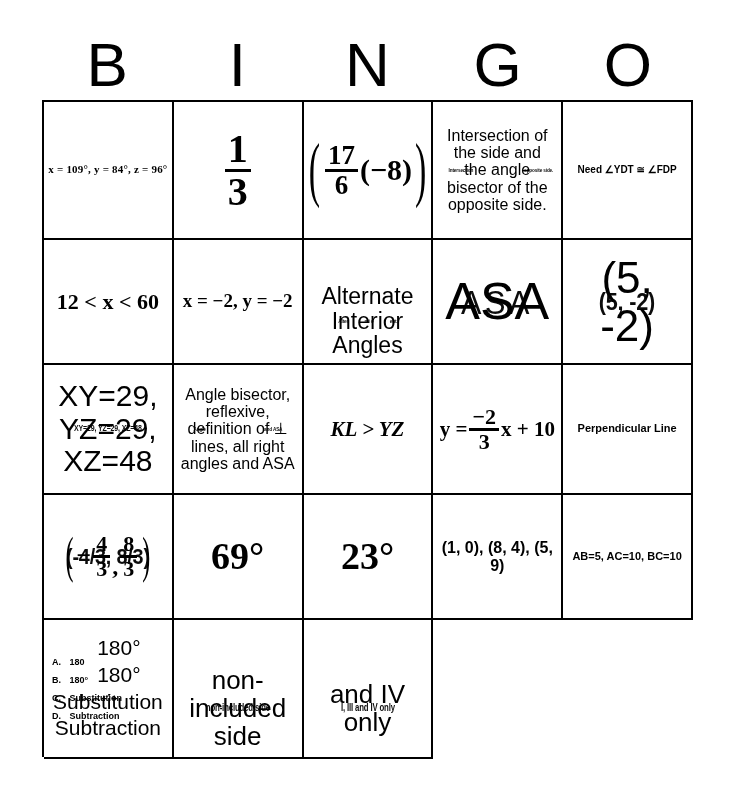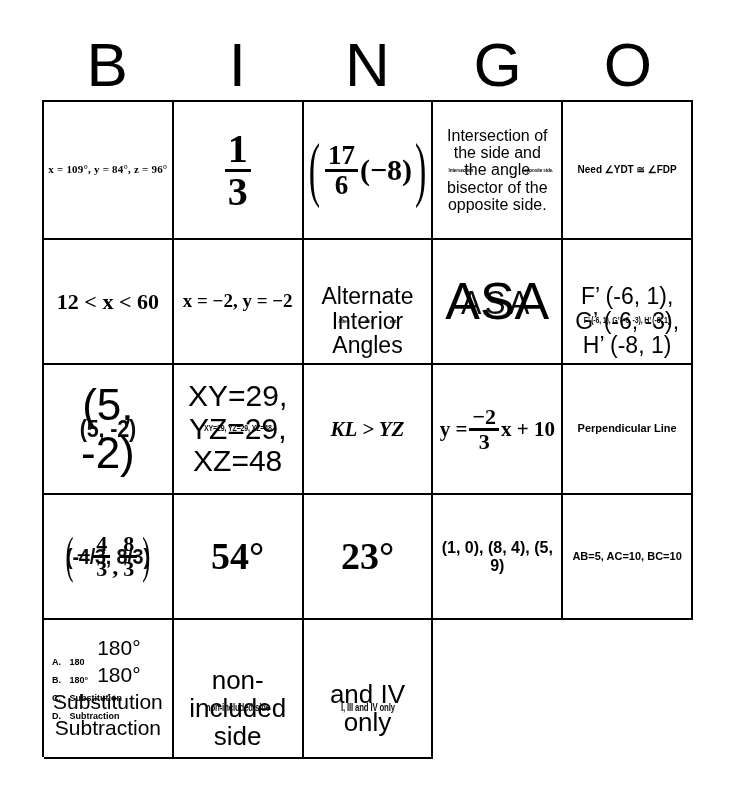--- a/index.html
+++ b/index.html
@@ -295,47 +295,53 @@
       </div>
     </div>
 
     <div class="cell">
       <div class="inner">
         <div class="sans-xxl">ASA</div>
         <div class="ghost ghost-mid" style="font-size:34px;letter-spacing:4px">ASA</div>
       </div>
     </div>
 
-    <div class="cell">
-      <div class="inner sans-md">
-        <div>F’ (-6, 1),</div>
-        <div>G’ (-6, -3),</div>
-        <div>H’ (-8, 1)</div>
-        <div class="ghost" style="font-size:9px">F’ (-6, 1), G’ (-6, -3), H’ (-8, 1)</div>
-      </div>
-    </div>
 
     <div class="cell">
       <div class="inner sans-xl">
         <div>(5,</div>
         <div>-2)</div>
         <div class="ghost ghost-mid" style="font-size:24px;font-weight:bold">(5, -2)</div>
       </div>
     </div>
 
     <div class="cell">
       <div class="inner sans-lg">
         <div>XY=29,</div>
         <div>YZ=29,</div>
         <div>XZ=48</div>
         <div class="ghost" style="font-size:9px">XY=29, YZ=29, XZ=48</div>
       </div>
     </div>
 
 
+    <div class="cell">
+      <div class="inner sans-sm">
+        <div>Angle bisector,</div>
+        <div>reflexive,</div>
+        <div>definition of ⊥</div>
+        <div>lines, all right</div>
+        <div>angles and ASA</div>
+        <div class="ghost">
+          <span>Angle</span>
+          <span style="display:inline-block;width:72px"></span>
+          <span>and ASA</span>
+        </div>
+      </div>
+    </div>
 
     <div class="cell">
       <div class="inner serif-ital">KL &gt; YZ</div>
     </div>
 
     <div class="cell">
       <div class="inner row-inline bold-num" style="font-size:21px">
         <span>y =</span>
         <span class="frac frac-sm">
           <span class="num">−2</span>
@@ -361,21 +367,21 @@
         <span class="frac frac-sm">
           <span class="num">8</span>
           <span class="den">3</span>
         </span>
         <span class="paren paren-md">)</span>
         <span class="ghost ghost-mid" style="font-size:22px;font-weight:bold;text-align:center">(-4/3, 8/3)</span>
       </div>
     </div>
 
     <div class="cell">
-      <div class="inner bold-num" style="font-size:38px">54°</div>
+      <div class="inner bold-num" style="font-size:38px">69°</div>
     </div>
 
     <div class="cell">
       <div class="inner bold-num" style="font-size:38px">23°</div>
     </div>
 
     <div class="cell">
       <div class="inner sans-tiny" style="font-size:16px">(1, 0), (8, 4), (5, 9)</div>
     </div>
 

